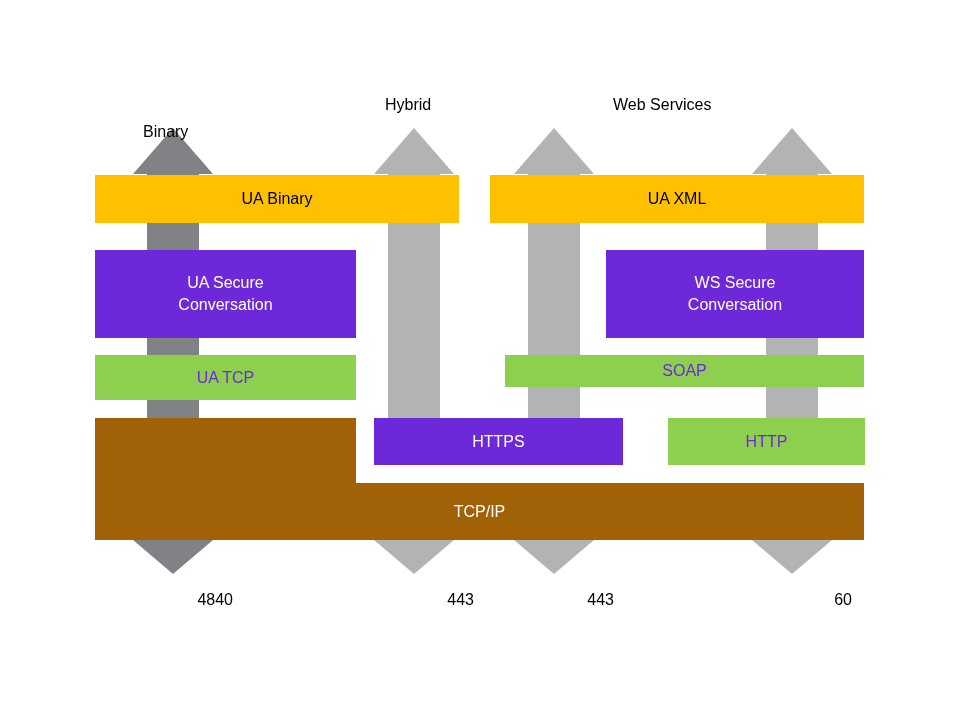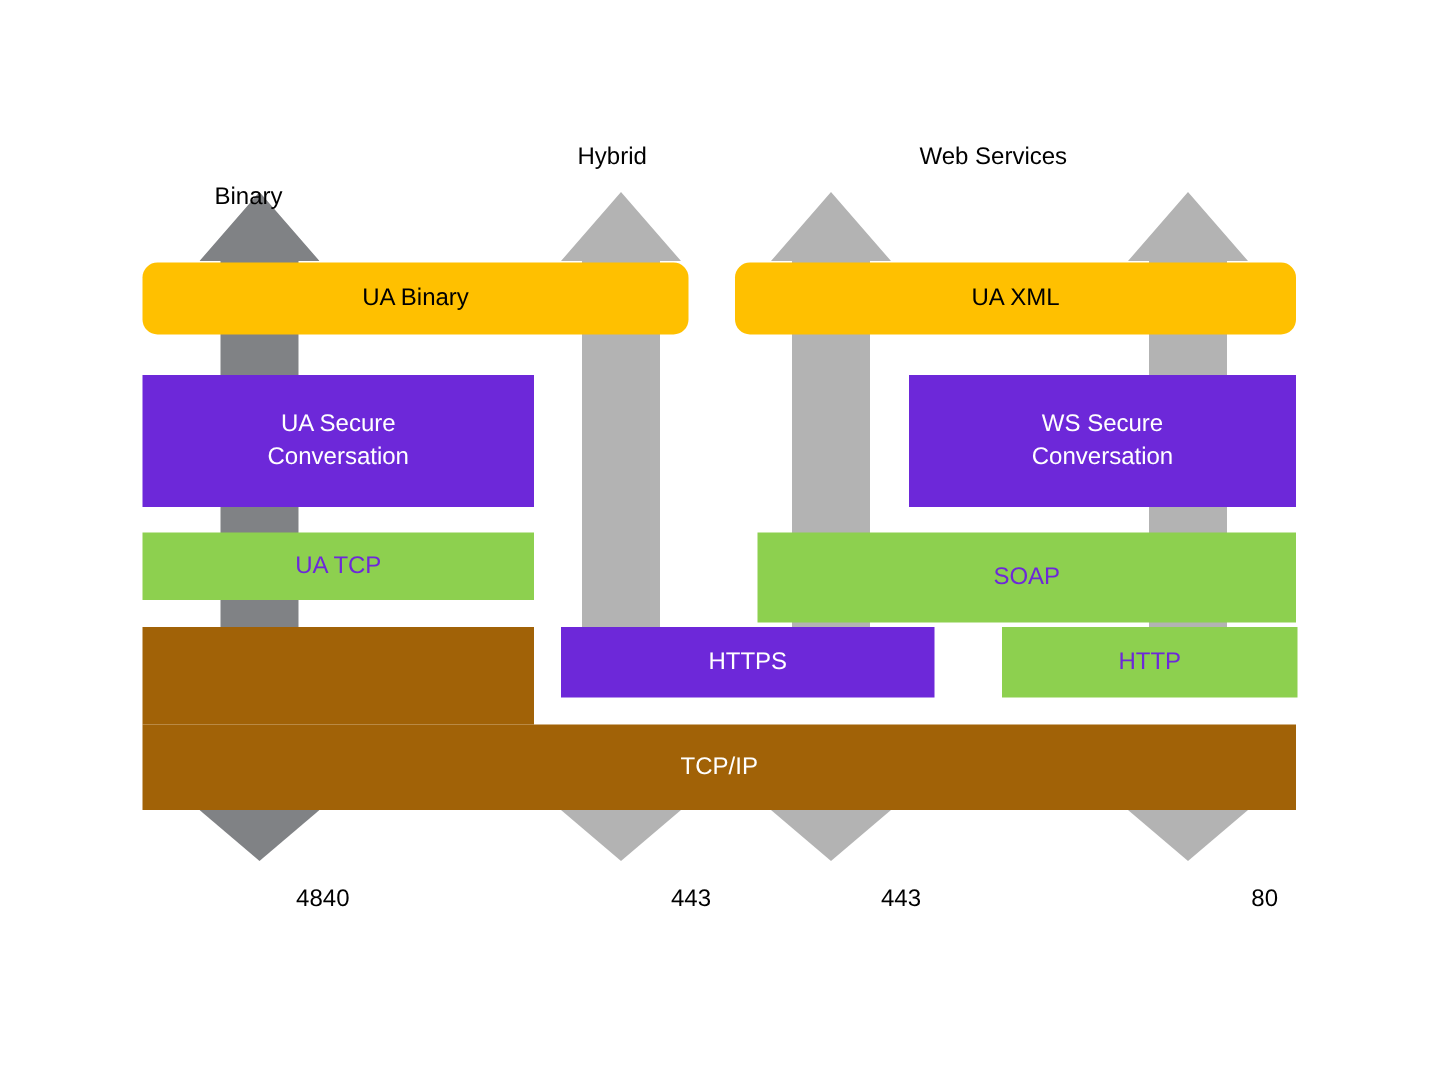--- a/index.html
+++ b/index.html
@@ -42,21 +42,21 @@
     display: flex;
     align-items: center;
     justify-content: center;
     text-align: center;
     font-size: 16px;
     line-height: 22px;
     box-sizing: border-box;
   }
   .block .block-label { display: block; white-space: pre-line; }
 
-  .tone-orange { background: #ffc000; color: #000000; border-radius: 10px; }
+  .tone-orange { background: #ffc000; color: #000000; }
   .tone-blue   { background: #6d28d9; color: #ffffff; }
   .tone-green  { background: #8dd04f; color: #6d28d9; }
   .tone-teal   { background: #a16207; color: #ffffff; }
 
   
   .port-label {
     position: absolute;
     font-size: 16px;
     color: #000000;
     text-align: right;
@@ -103,21 +103,21 @@
         <span class="block-label">UA Secure
 Conversation</span>
       </div>
       <div class="block tone-blue" style="left: 606px; top: 250px; width: 258px; height: 88px;">
         <span class="block-label">WS Secure
 Conversation</span>
       </div>
       <div class="block tone-green" style="left: 95px; top: 355px; width: 261px; height: 45px;">
         <span class="block-label">UA TCP</span>
       </div>
-      <div class="block tone-green" style="left: 505px; top: 355px; width: 359px; height: 60px;">
+      <div class="block tone-green" style="left: 505px; top: 355px; width: 359px; height: 32px;">
         <span class="block-label">SOAP</span>
       </div>
       <div class="block tone-blue" style="left: 374px; top: 418px; width: 249px; height: 47px;">
         <span class="block-label">HTTPS</span>
       </div>
       <div class="block tone-green" style="left: 668px; top: 418px; width: 197px; height: 47px;">
         <span class="block-label">HTTP</span>
       </div>
       <div class="block tone-teal" style="left: 95px; top: 418px; width: 261px; height: 65px;">
         <span class="block-label"></span>
@@ -153,16 +153,16 @@
   <div id="headers-layer">
       <div class="col-label" style="left: 143px; top: 95px; margin-top: 27px;">Binary</div>
       <div class="col-label" style="left: 385px; top: 95px;">Hybrid</div>
       <div class="col-label" style="left: 613px; top: 95px;">Web Services</div>
     </div>
 
   <div id="ports-layer">
       <div class="port-label" style="left: 113px; top: 590px; width: 120px;">4840</div>
       <div class="port-label" style="left: 354px; top: 590px; width: 120px;">443</div>
       <div class="port-label" style="left: 494px; top: 590px; width: 120px;">443</div>
-      <div class="port-label" style="left: 732px; top: 590px; width: 120px;">80</div>
+      <div class="port-label" style="left: 732px; top: 590px; width: 120px;">60</div>
     </div>
 
 </div>
 
 </body></html>

